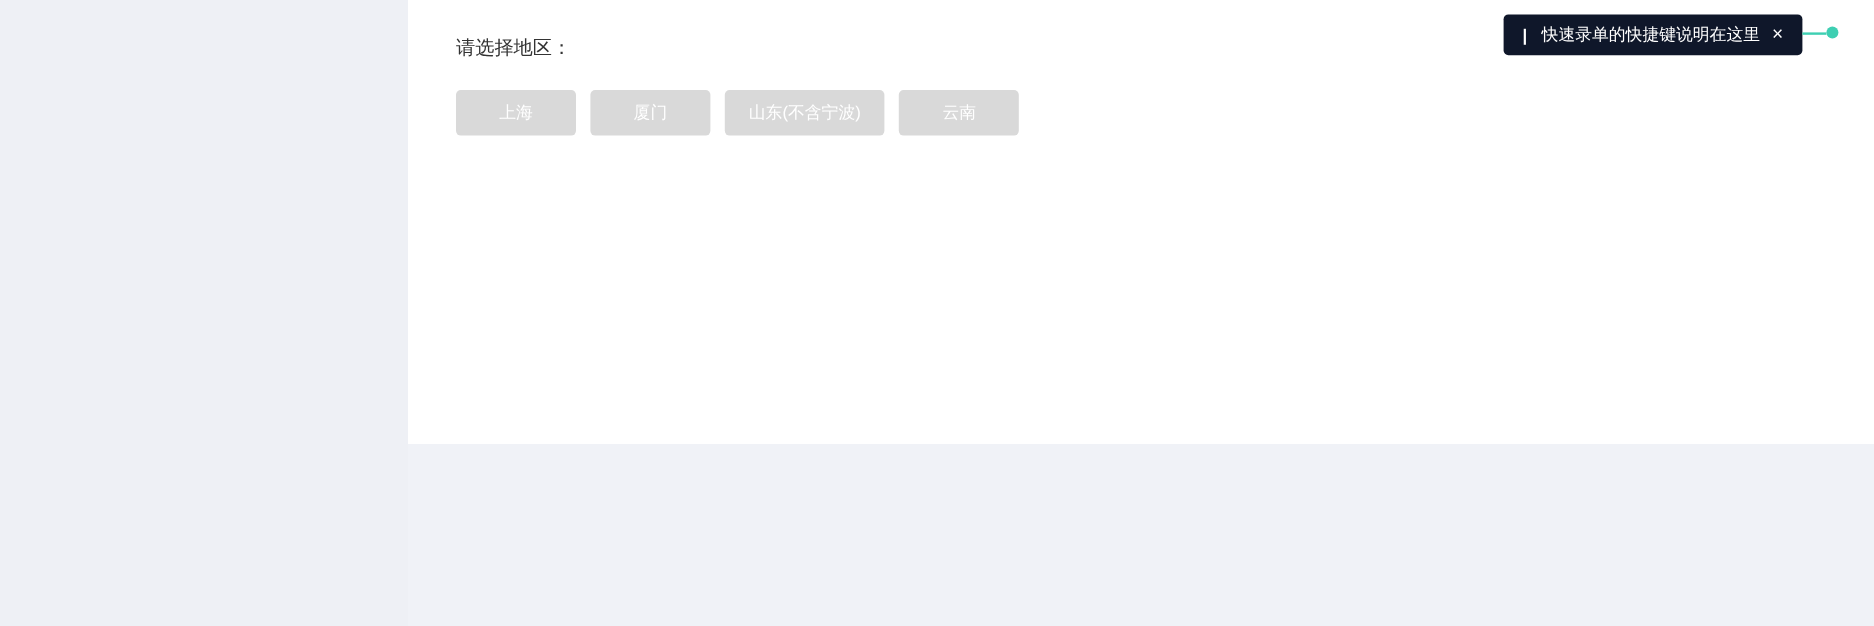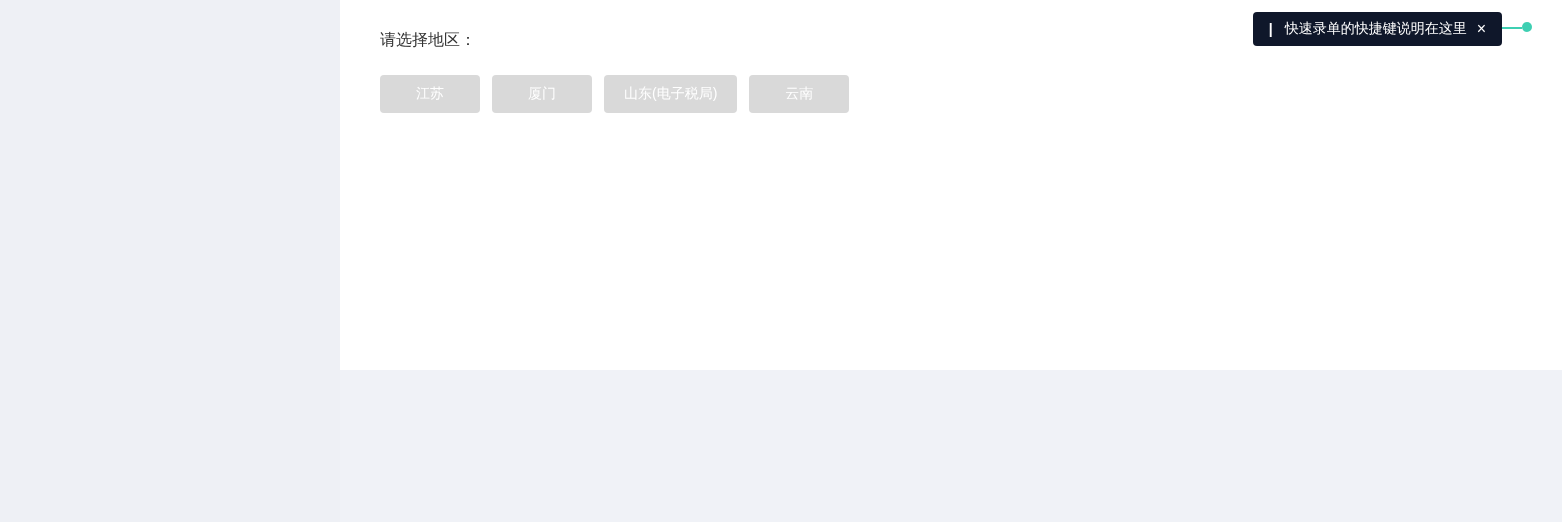--- a/index.html
+++ b/index.html
@@ -114,23 +114,23 @@
 </head>
 <body>
 
 <div class="left-sidebar"></div>
 
 <div class="main-content">
 
   <div class="section-title">请选择地区：</div>
 
   <div class="region-buttons">
-      <button class="region-btn">江苏</button>
+  <button class="region-btn">上海</button>
       <button class="region-btn">厦门</button>
-      <button class="region-btn">山东(电子税局)</button>
+      <button class="region-btn">山东(不含宁波)</button>
       <button class="region-btn">云南</button>
     </div>
 
 </div>
 
 <div class="tooltip-banner">
   <span>快速录单的快捷键说明在这里</span>
   <span class="tooltip-close">×</span>
 </div>
 

